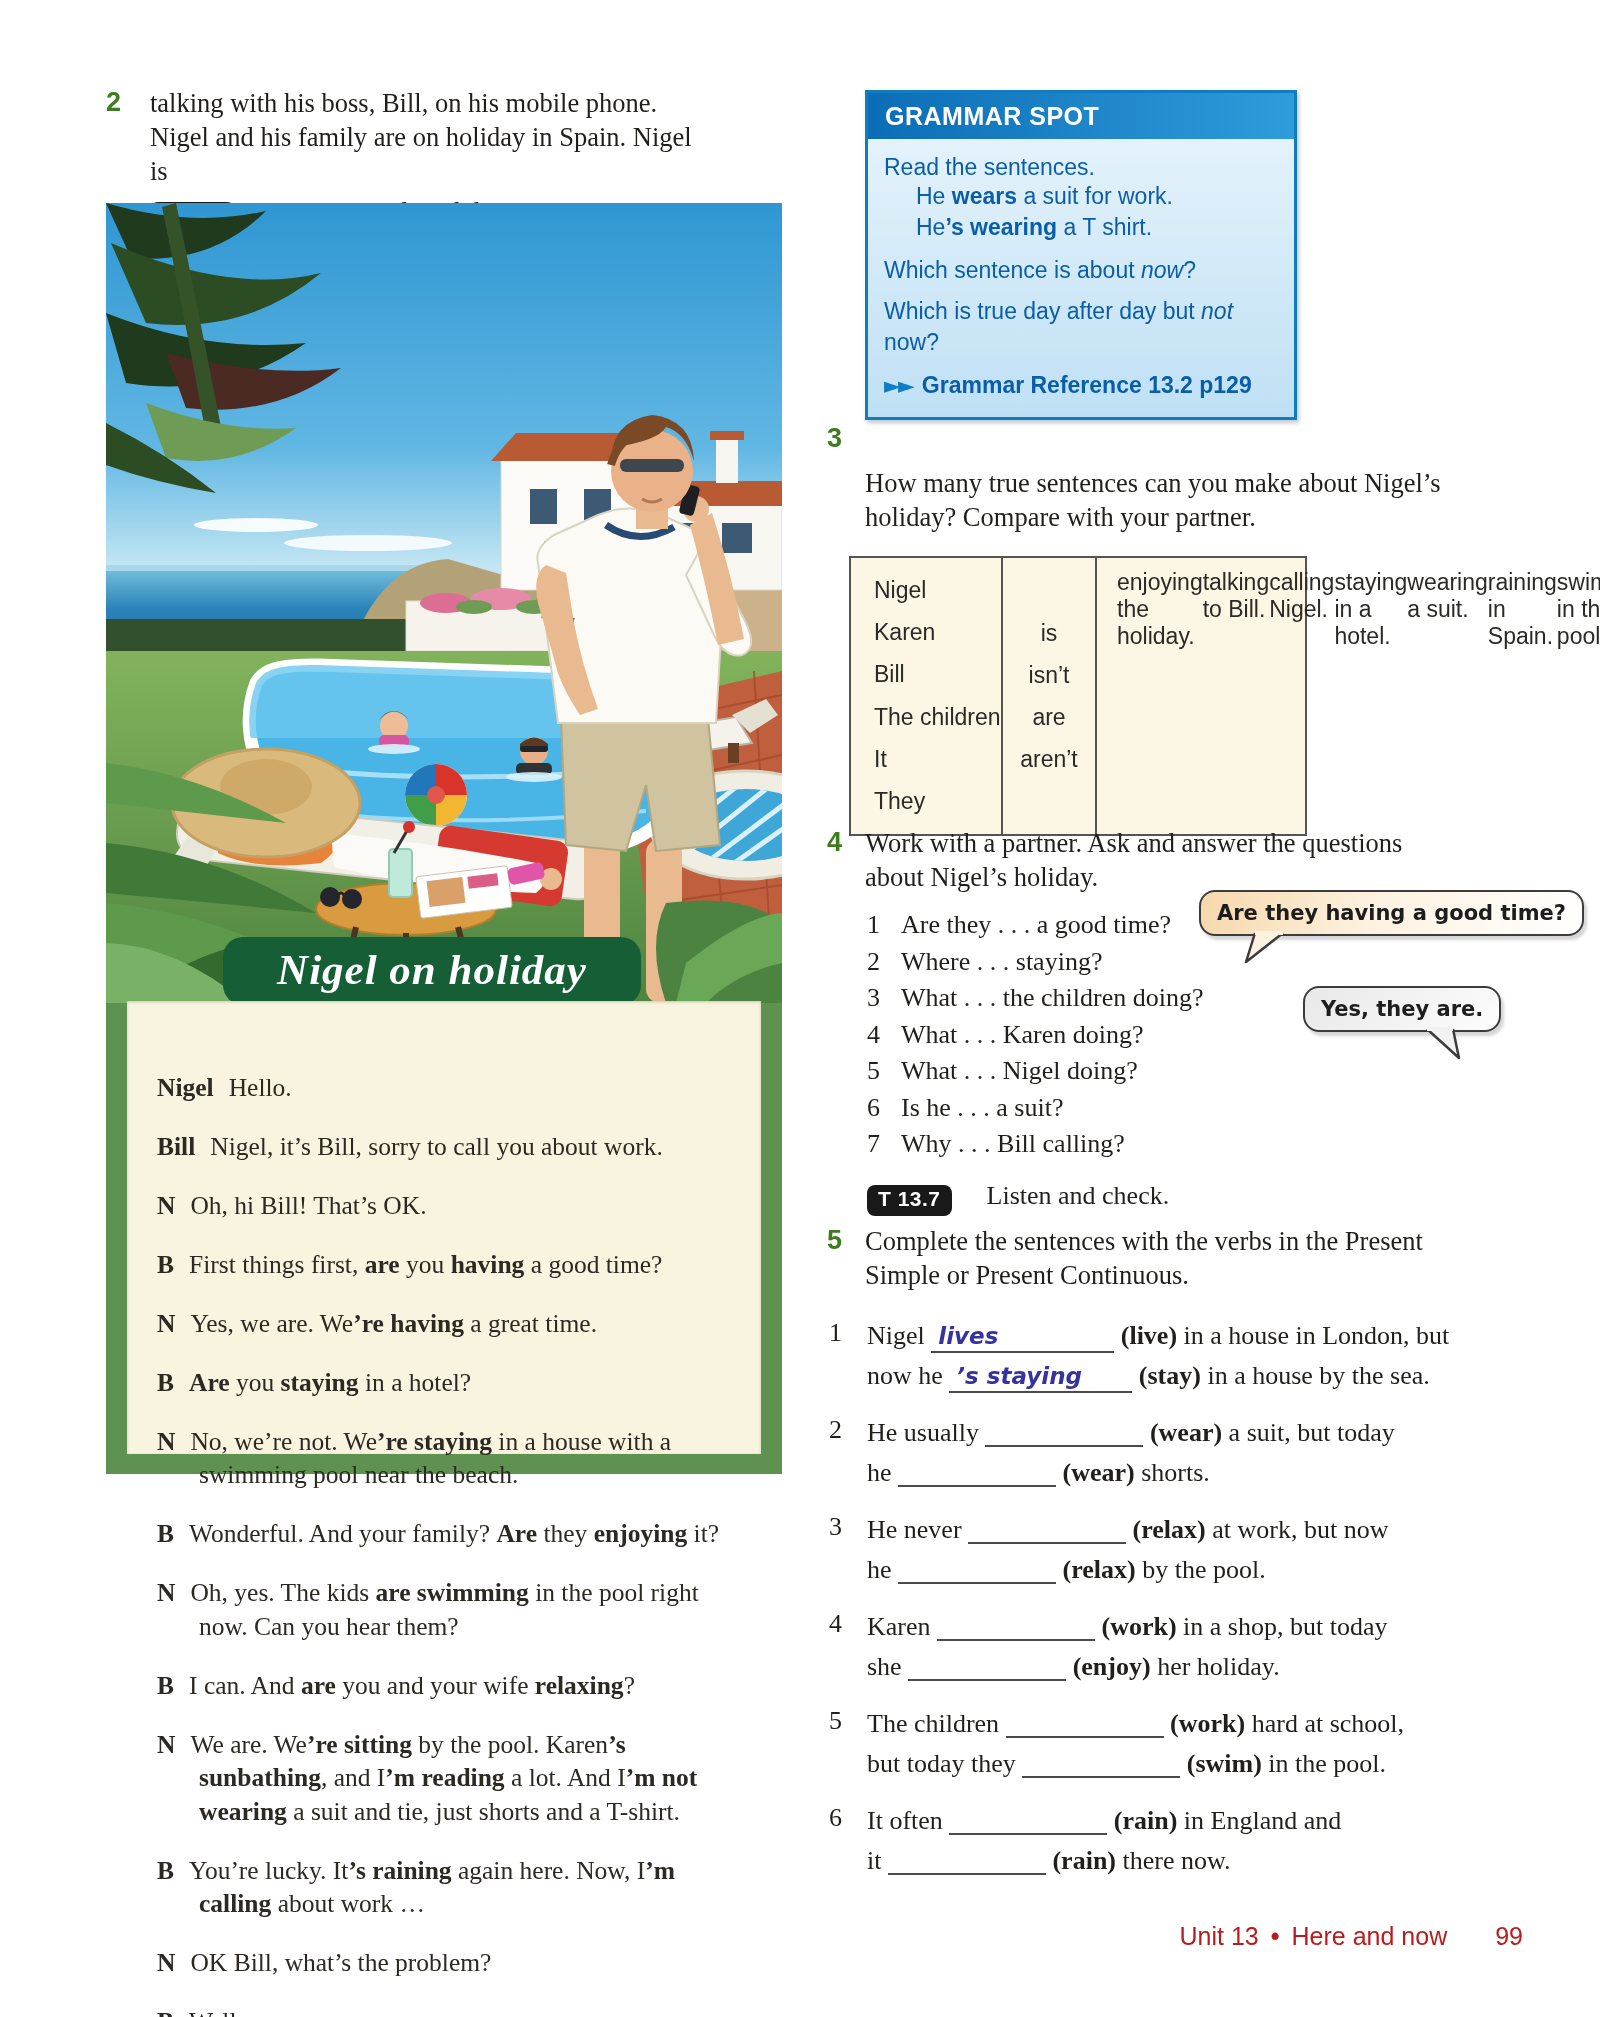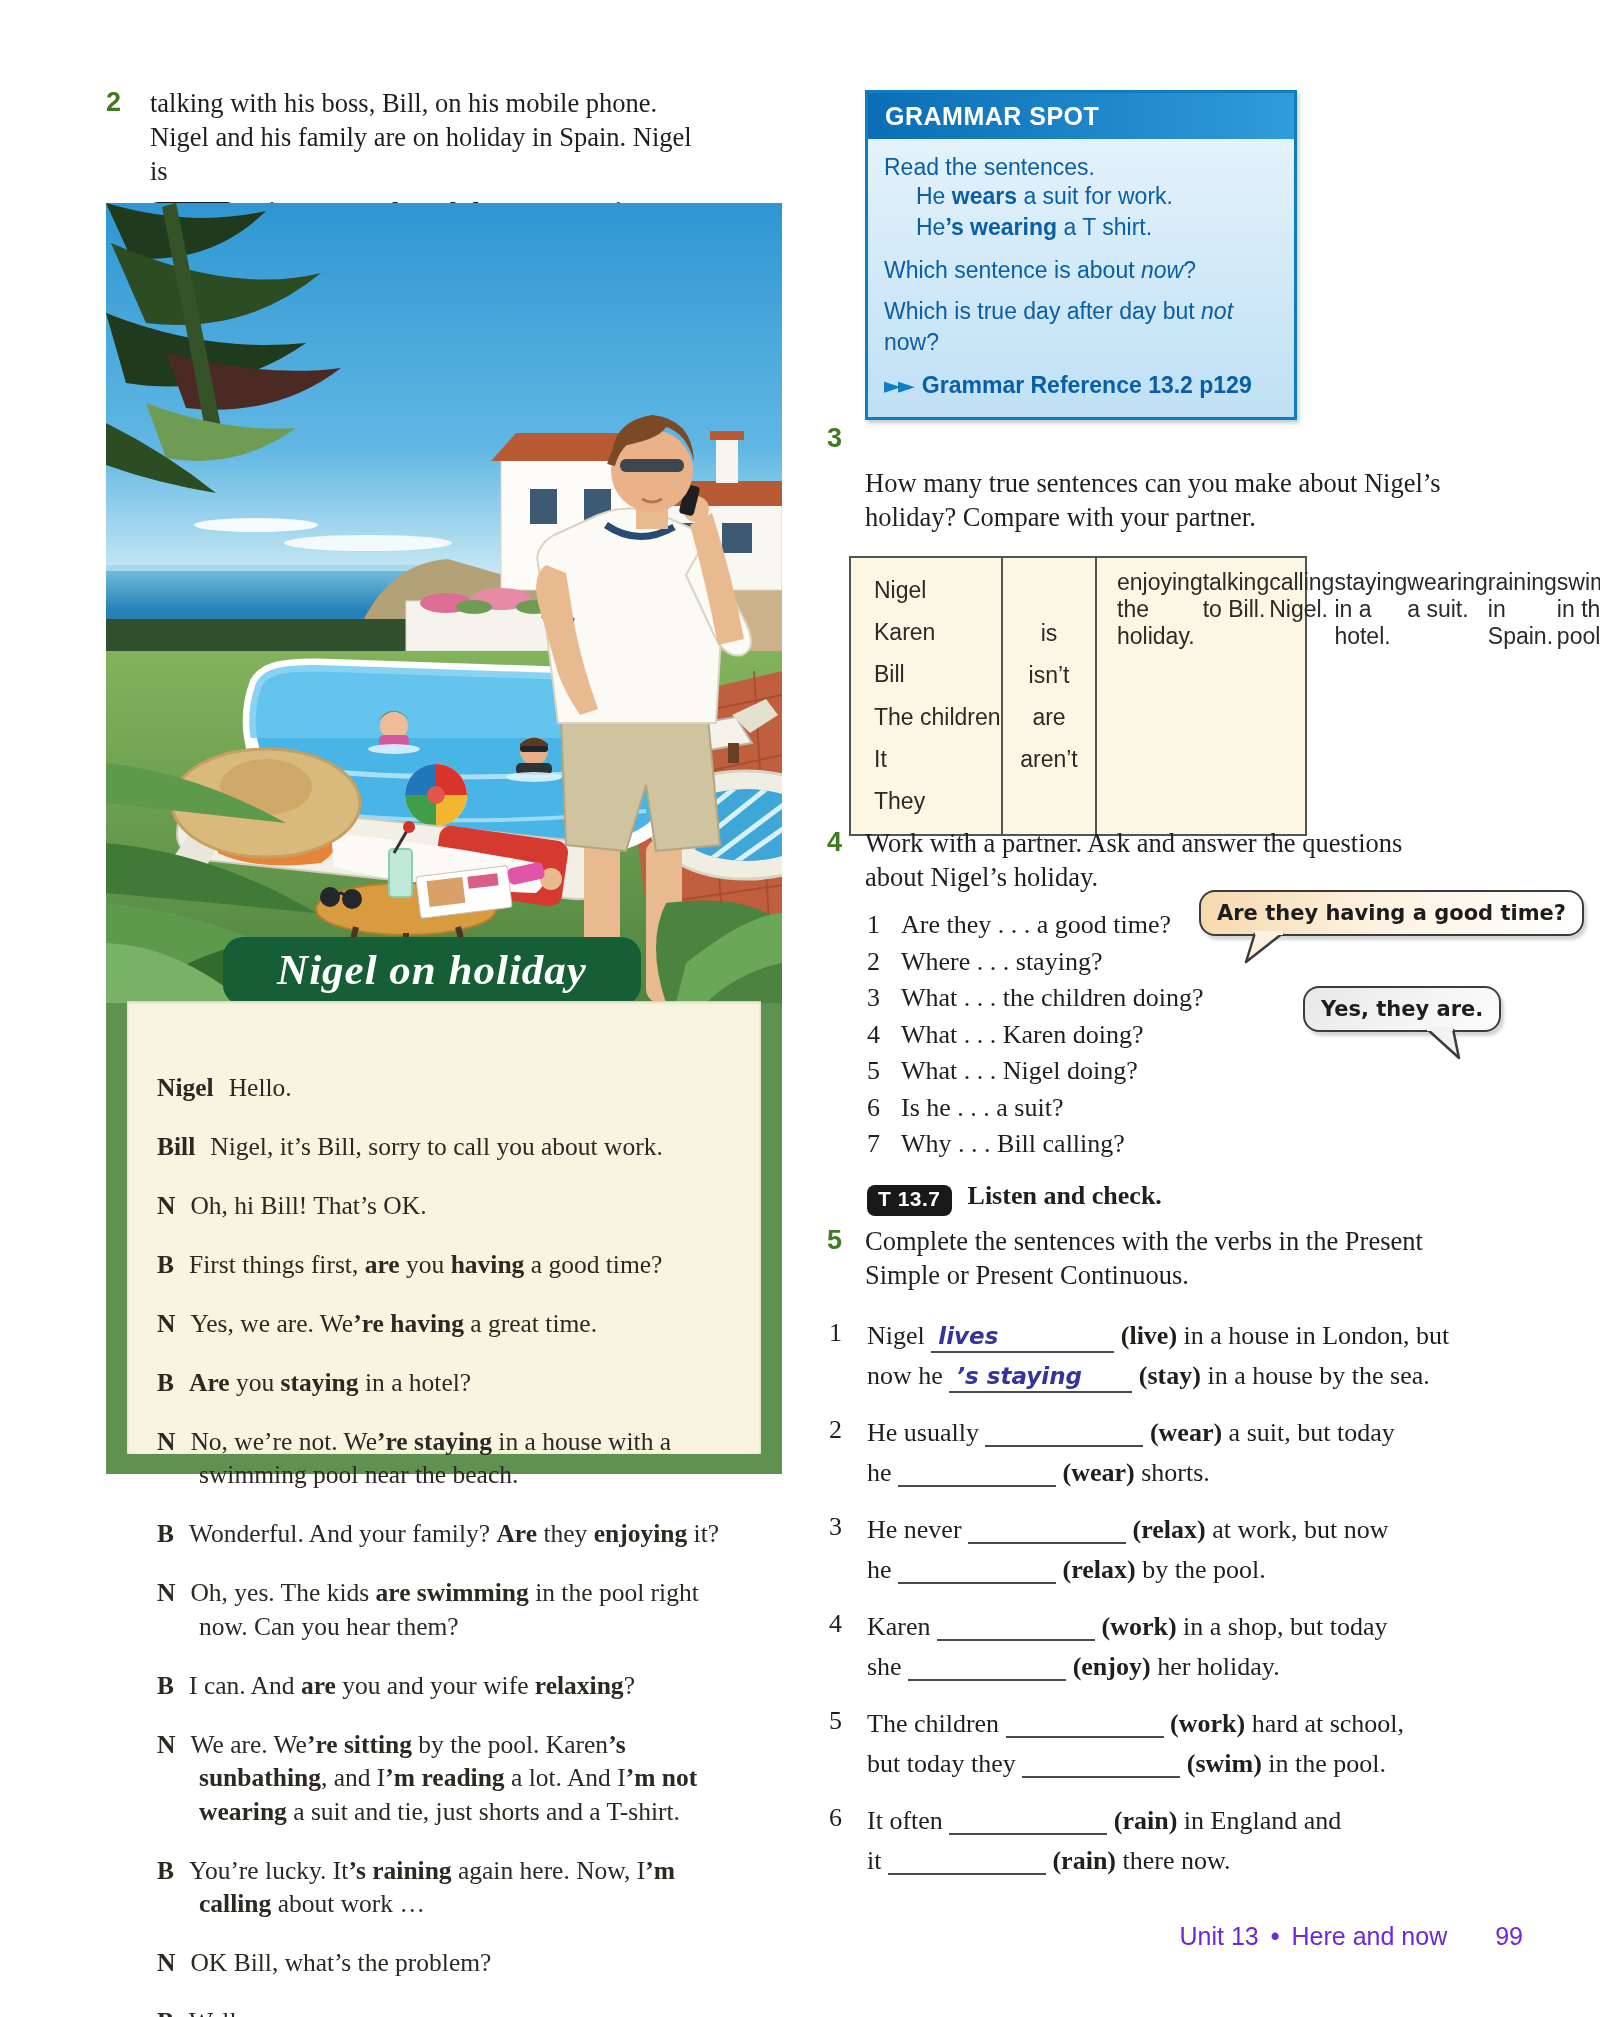--- a/index.html
+++ b/index.html
@@ -11,21 +11,21 @@
   .exnum{font-family:"Liberation Sans",sans-serif;font-weight:bold;
          font-size:27px;color:#3e7c1f;position:absolute;left:0;top:1px;}
   .exbody{margin-left:44px;}
   .hline{font-size:26.5px;line-height:34px;}
 
   .tbadge{display:inline-block;background:#191919;color:#ffffff;
           font-family:"Liberation Sans",sans-serif;font-weight:bold;
           font-size:21px;padding:2px 11px 5px;border-radius:8px;letter-spacing:.5px;
           vertical-align:-2px;}
   .badge-row{margin-top:9px;}
-  .badge-row .btxt{font-size:26.5px;margin-left:12px;font-weight:bold;}
+  .badge-row .btxt{font-size:26.5px;margin-left:31px;}
 
   
   #ex2{position:absolute;left:106px;top:86px;width:600px;}
 
   
   #figure{position:absolute;left:106px;top:203px;width:676px;height:1271px;
           background:#5f9251;}
   #figure svg{display:block;}
   #convo{position:absolute;left:21px;right:21px;top:798px;bottom:20px;
          background:#f8f4df;padding:44px 24px 8px 30px;box-sizing:border-box;
@@ -95,21 +95,21 @@
   .sitem .snum{position:absolute;left:2px;top:2px;}
   .sline{line-height:40px;}
   .blank{display:inline-block;min-width:158px;border-bottom:2px solid #4c4b47;
          height:28px;vertical-align:-6px;}
   .blank.filled{min-width:172px;height:auto;vertical-align:baseline;
         font-family:"DejaVu Sans",sans-serif;font-style:italic;font-weight:bold;
         font-size:23px;color:#35349e;padding:0 4px 0 7px;line-height:30px;}
 
   
   #footer{position:absolute;right:77px;top:1922px;
-          font-family:"Liberation Sans",sans-serif;font-size:25px;color:#6d28d9;
+          font-family:"Liberation Sans",sans-serif;font-size:25px;color:#b91c1c;
           font-weight:bold;}
   #footer span{font-weight:normal;}
   #footer .fsep{margin:0 12px;font-weight:bold;}
   #footer .fpage{margin-left:48px;font-weight:normal;}
 </style>
 </head>
 <body>
 
 <section id="ex2">
   <span class="exnum">2</span>

